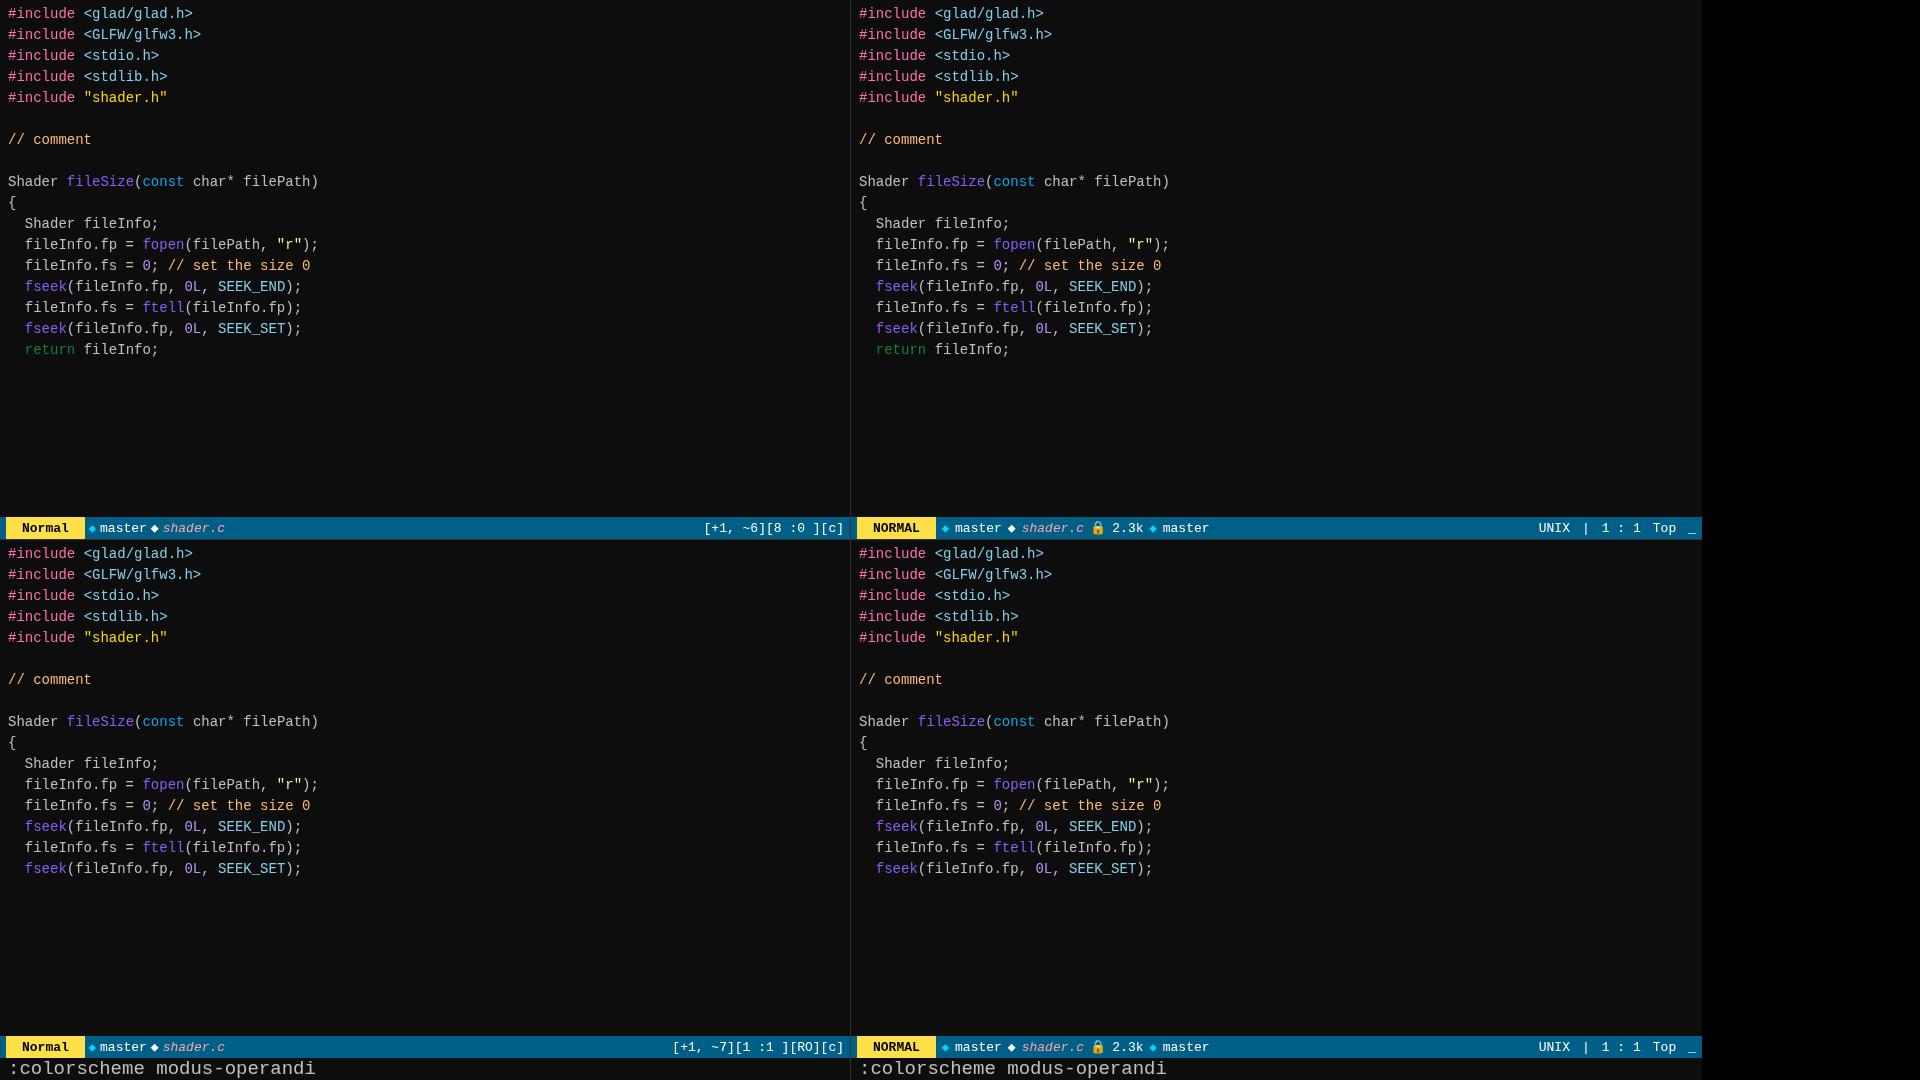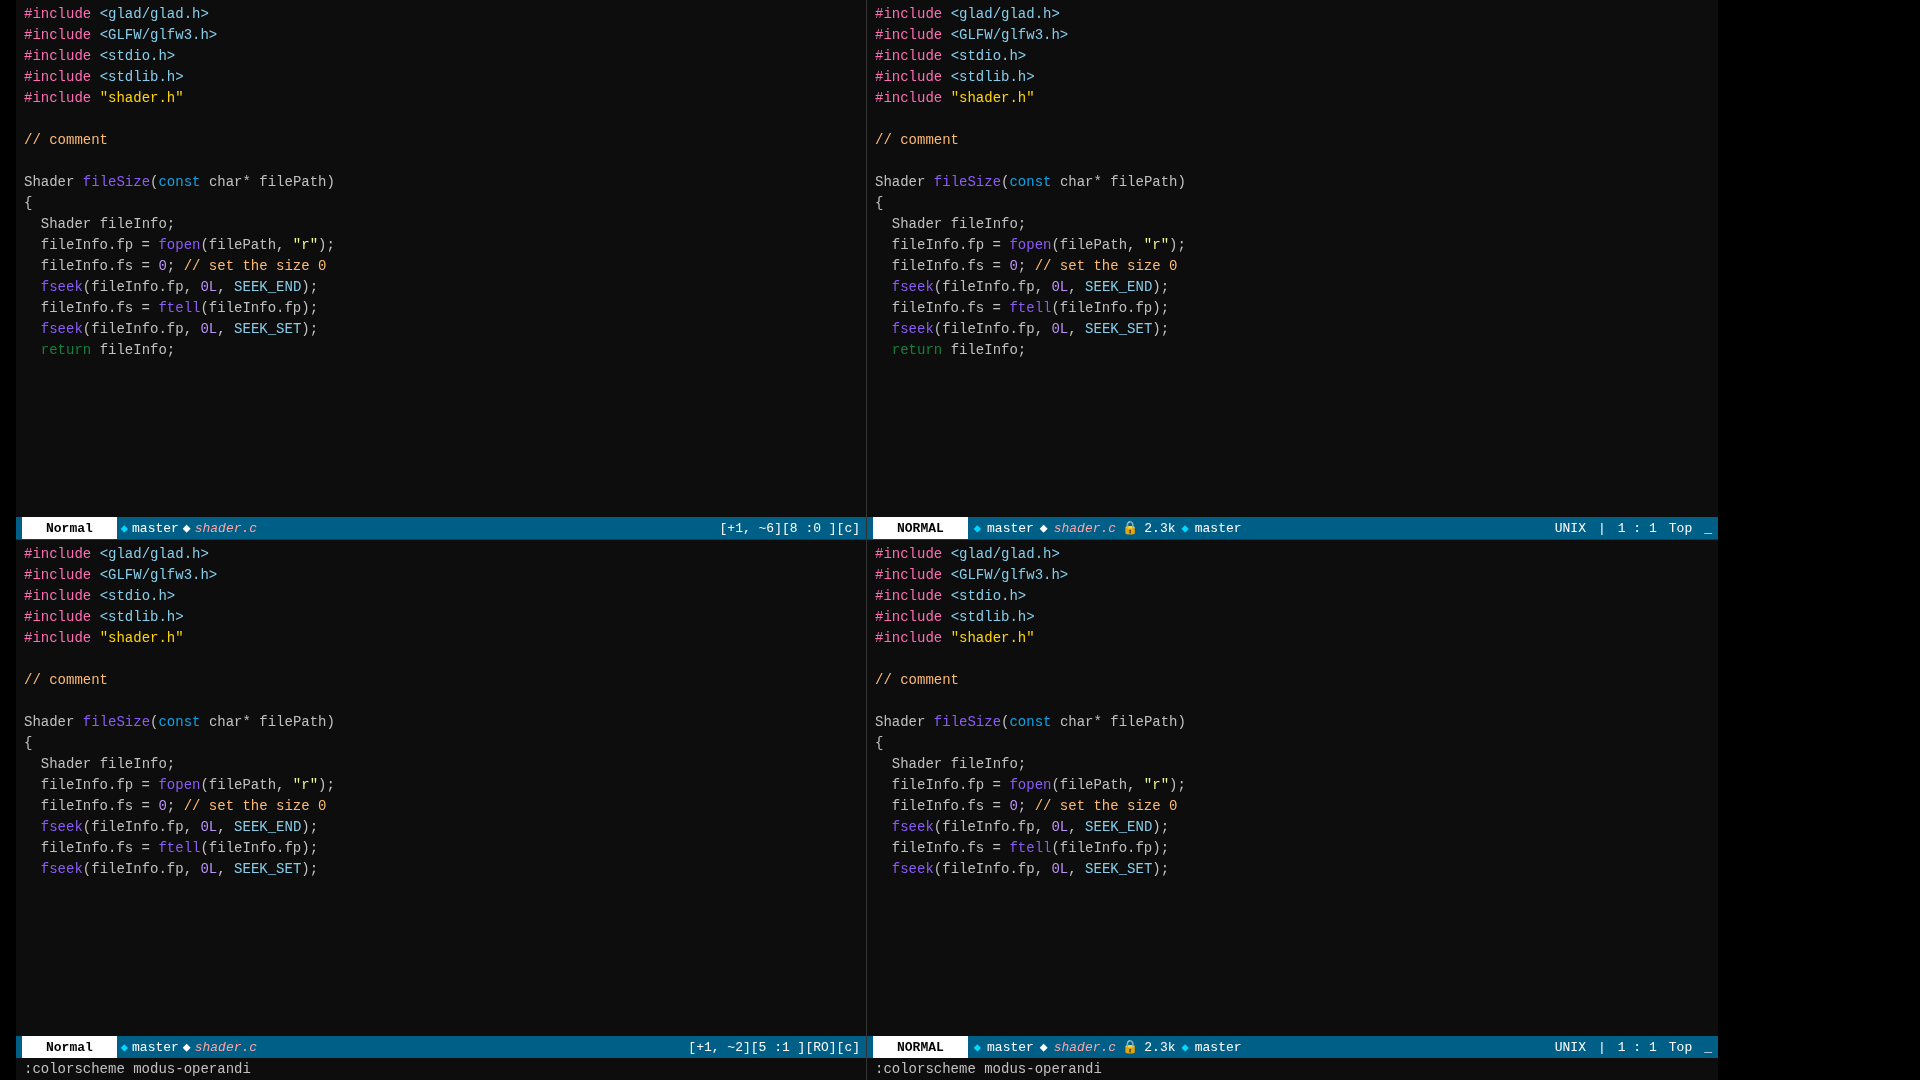--- a/index.html
+++ b/index.html
@@ -11,21 +11,20 @@
       width: 1920px;
       height: 1080px;
       overflow: hidden;
     }
     .editor-grid {
       display: grid;
       grid-template-columns: 1fr 1fr;
       grid-template-rows: 1fr 1fr;
       width: 1702px;
       height: 1080px;
-      margin-left: 16px;
     }
     .pane {
       background: #0d0d0d;
       overflow: hidden;
       display: flex;
       flex-direction: column;
       border-right: 1px solid #333;
       border-bottom: 1px solid #333;
     }
     .pane:nth-child(2) { border-right: none; }
@@ -45,23 +44,23 @@
       align-items: center;
       padding: 0 6px;
       font-size: 13px;
       gap: 4px;
       flex-shrink: 0;
     }
     .status-bar.normal-mode {
       background: #005f87;
     }
     .status-mode {
-      background: #ffffff;
+      background: #fde047;
       color: #000;
-      padding: 0 24px;
+      padding: 0 16px;
       font-weight: bold;
       height: 100%;
       display: flex;
       align-items: center;
     }
     .status-branch {
       color: #ffffff;
       display: flex;
       align-items: center;
       gap: 2px;
@@ -91,21 +90,21 @@
     .kw-macro { color: #87ceeb; text-align: right; }
     .kw-number { color: #bd93f9; }
     .kw-return { color: #15803d; }
     .line { white-space: pre; }
     .diamond-icon { color: #00d7ff; font-size: 12px; }
     .lock-icon { color: #aaa; }
     .command-line {
       height: 22px;
       background: #0d0d0d;
       color: #c0c0c0;
-      font-size: 14px;
+      font-size: 19px;
       padding: 2px 8px;
       display: flex;
       align-items: center;
     }
     .pane-3 { display: flex; flex-direction: column; }
     .pane-4 { display: flex; flex-direction: column; }
     
     .status-unix { color: #ffffff; margin-left: 8px; }
     .status-pos { color: #ffffff; text-align: center; }
   </style>
@@ -202,21 +201,21 @@
       <div class="line">  <span class="kw-func">fseek</span>(fileInfo.fp, <span class="kw-number">0L</span>, <span class="kw-macro">SEEK_END</span>);</div>
       <div class="line">  fileInfo.fs = <span class="kw-func">ftell</span>(fileInfo.fp);</div>
       <div class="line">  <span class="kw-func">fseek</span>(fileInfo.fp, <span class="kw-number">0L</span>, <span class="kw-macro">SEEK_SET</span>);</div>
     </div>
     <div class="status-bar normal-mode">
       <div class="status-mode">Normal</div>
       <span class="diamond-icon">◆</span>
       <span class="status-branch">master</span>
       <span>◆</span>
       <span class="status-filename">shader.c</span>
-      <span class="status-info">[+1, ~2][5 :1 ][RO][c]</span>
+      <span class="status-info">[+1, ~7][1 :1 ][RO][c]</span>
     </div>
     <div class="command-line">
       <span>:colorscheme modus-operandi</span>
     </div>
   </div>
 
   <div class="pane pane-4">
     <div class="code-area">
       <div class="line"><span class="kw-include">#include</span> <span class="kw-header-sys">&lt;glad/glad.h&gt;</span></div>
       <div class="line"><span class="kw-include">#include</span> <span class="kw-header-sys">&lt;GLFW/glfw3.h&gt;</span></div>

